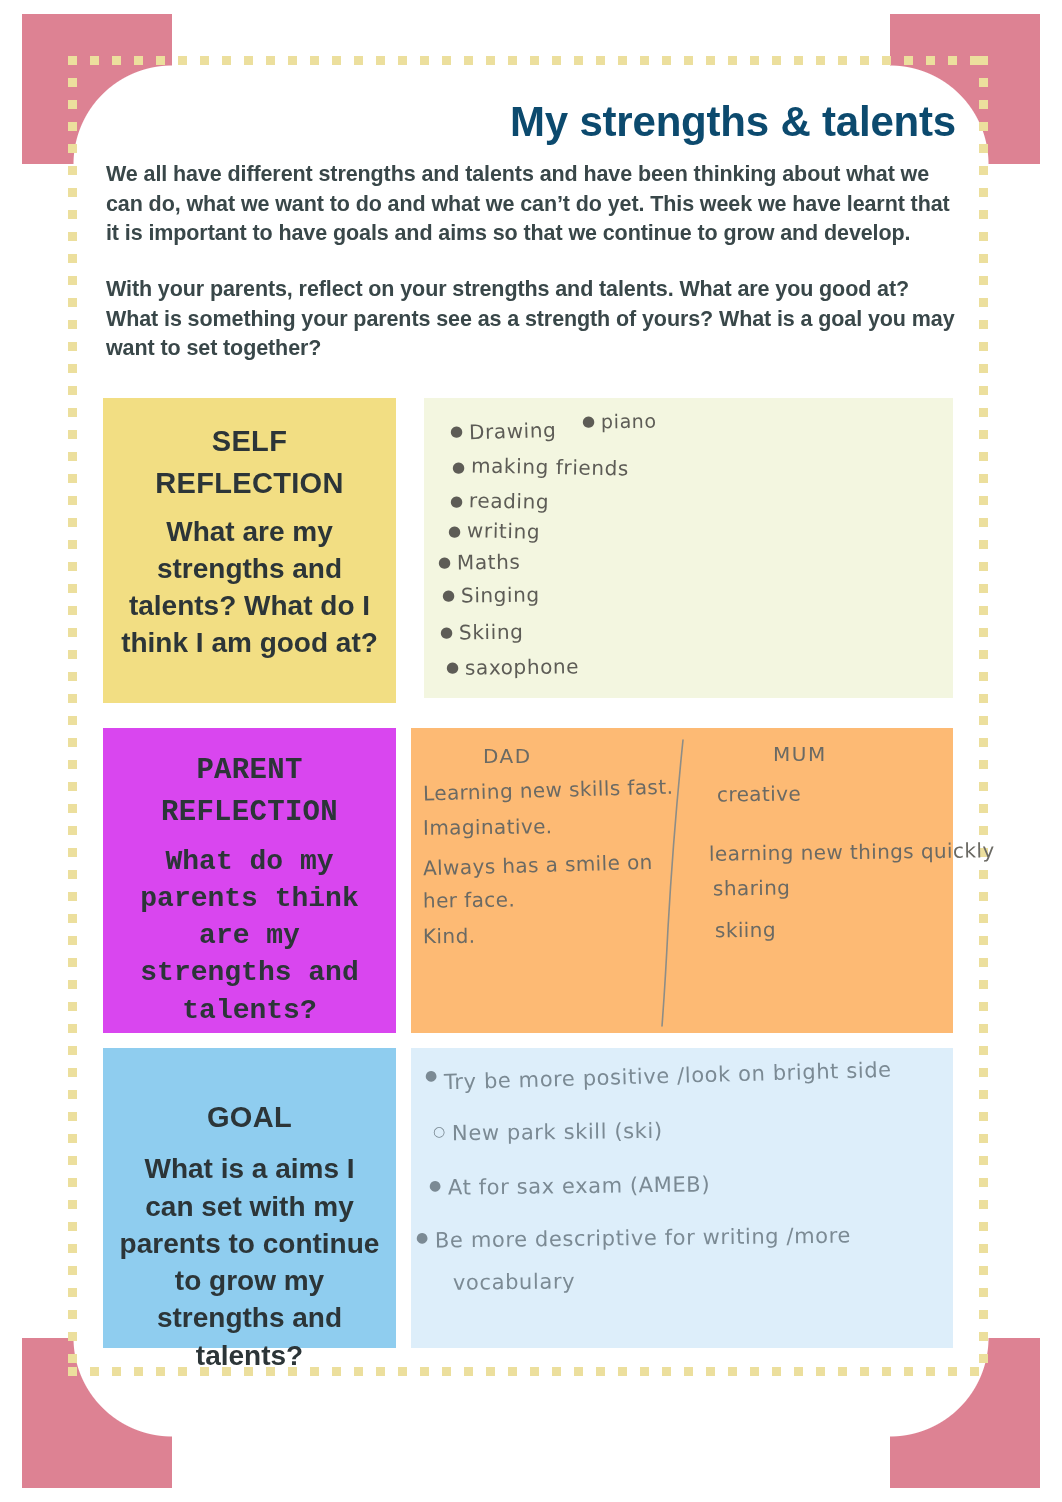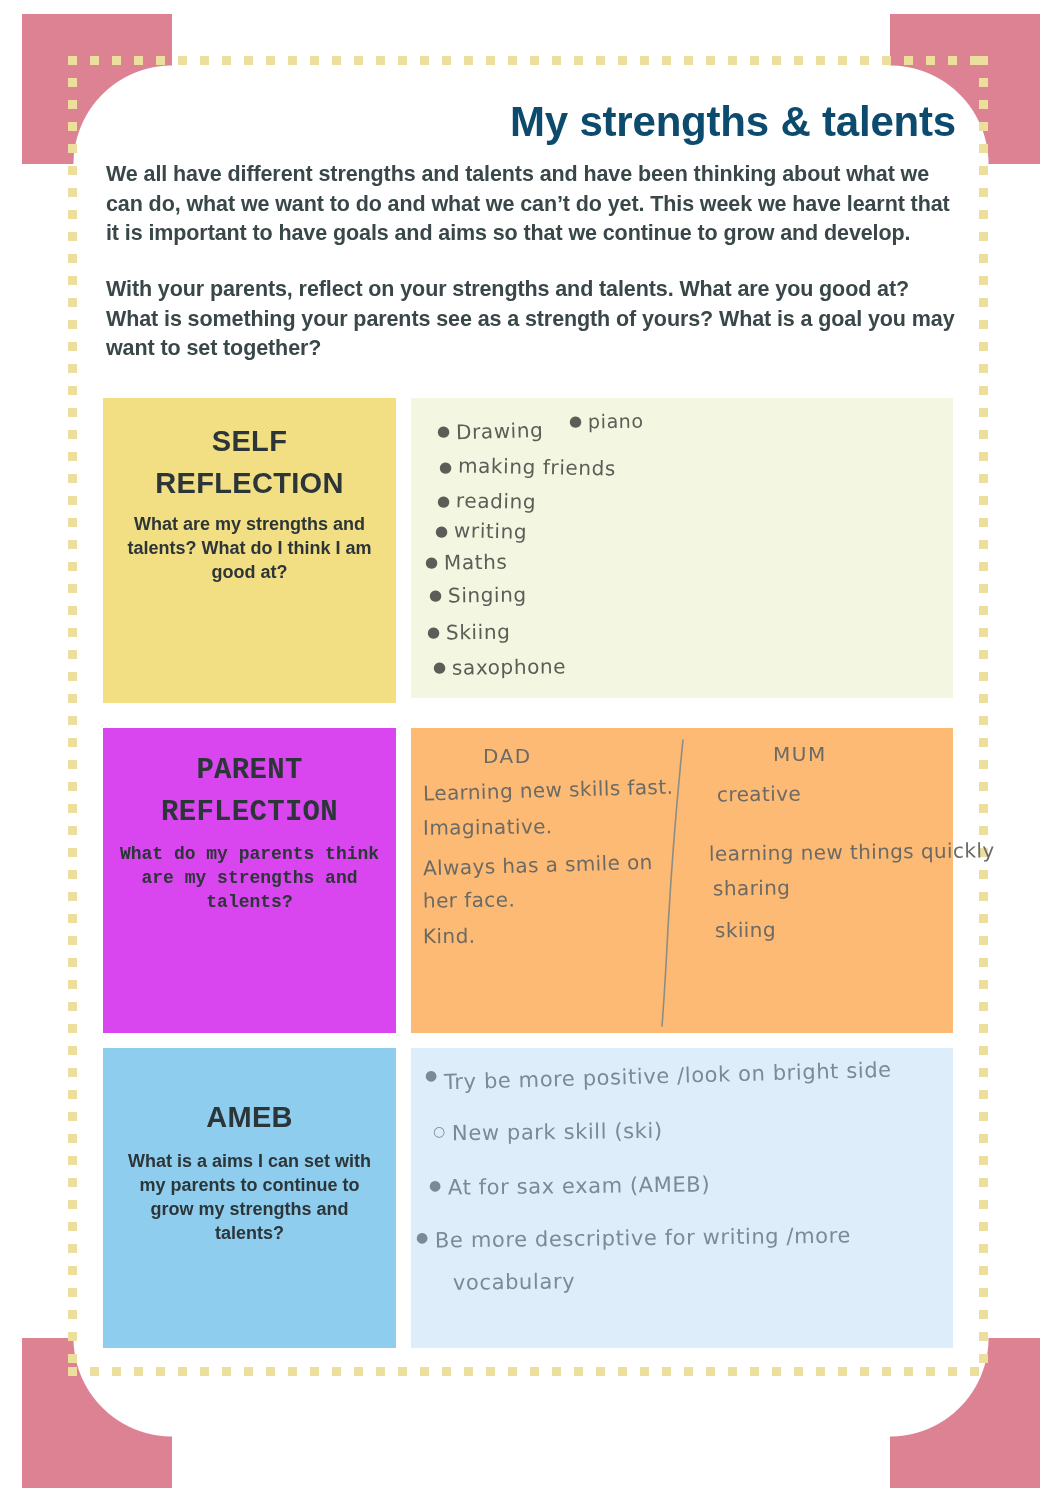--- a/index.html
+++ b/index.html
@@ -131,21 +131,21 @@
   .prompt-title {
     font-size: 29px;
     font-weight: bold;
     line-height: 1.46;
     letter-spacing: 0.3px;
     color: #2c3538;
     margin: 0 0 8px 0;
   }
   .prompt-title.tight { margin-bottom: 12px; }
   .prompt-question {
-    font-size: 18px;
+    font-size: 28px;
     font-weight: bold;
     line-height: 1.33;
     color: #2c3538;
     margin: 0;
   }
 
   .answer-panel {
     position: relative;
     box-sizing: border-box;
     margin-left: 15px;
@@ -229,21 +229,21 @@
     <div class="dot-line v dot-left"></div>
     <div class="dot-line v dot-right"></div>
   </div>
 
   <div class="header">
     <h1 class="doc-title">My strengths &amp; talents</h1>
     <p class="intro-para">We all have different strengths and talents and have been thinking about what we can do, what we want to do and what we can’t do yet. This week we have learnt that it is important to have goals and aims so that we continue to grow and develop.</p>
     <p class="intro-para">With your parents, reflect on your strengths and talents. What are you good at? What is something your parents see as a strength of yours? What is a goal you may want to set together?</p>
   </div>
 
-  <div class="row" style="left:103px; top:398px; width:850px; height:305px;">
+  <div class="row" style="left:103px; top:398px; width:850px; height:305px;gap:13px;">
     <div class="prompt-card yellow" style="height:305px;">
       <div class="prompt-title">
         <span>SELF</span><br>
         <span>REFLECTION</span>
       </div>
       <p class="prompt-question">What are my strengths and talents? What do I think I am good at?</p>
     </div>
 
     <div class="answer-panel cream" id="self-list" style="width:542px; height:300px;">
       <div class="hand hw-item" style="left:26px; top:21px;">
@@ -319,21 +319,21 @@
         <span class="slant-c">sharing</span>
       </div>
       <div class="hand pr-line" style="left:304px; top:190px;">
         <span class="slant-c">skiing</span>
       </div>
     </div>
   </div>
 
   <div class="row" style="left:103px; top:1048px; width:850px; height:300px;">
     <div class="prompt-card blue" style="height:300px; padding-top:48px;">
-      <div class="prompt-title tight">AMEB</div>
+      <div class="prompt-title tight">GOAL</div>
       <p class="prompt-question">What is a aims I can set with my parents to continue to grow my strengths and talents?</p>
     </div>
 
     <div class="answer-panel paleblue" style="width:551px; height:300px;">
       <div class="hand goal-line" style="left:14px; top:16px;">
         <span class="bullet">●</span><span class="slant-a">Try be more positive /look on bright side</span>
       </div>
       <div class="hand goal-line" style="left:22px; top:72px;">
         <span class="bullet">○</span><span class="slant-c">New park skill (ski)</span>
       </div>

